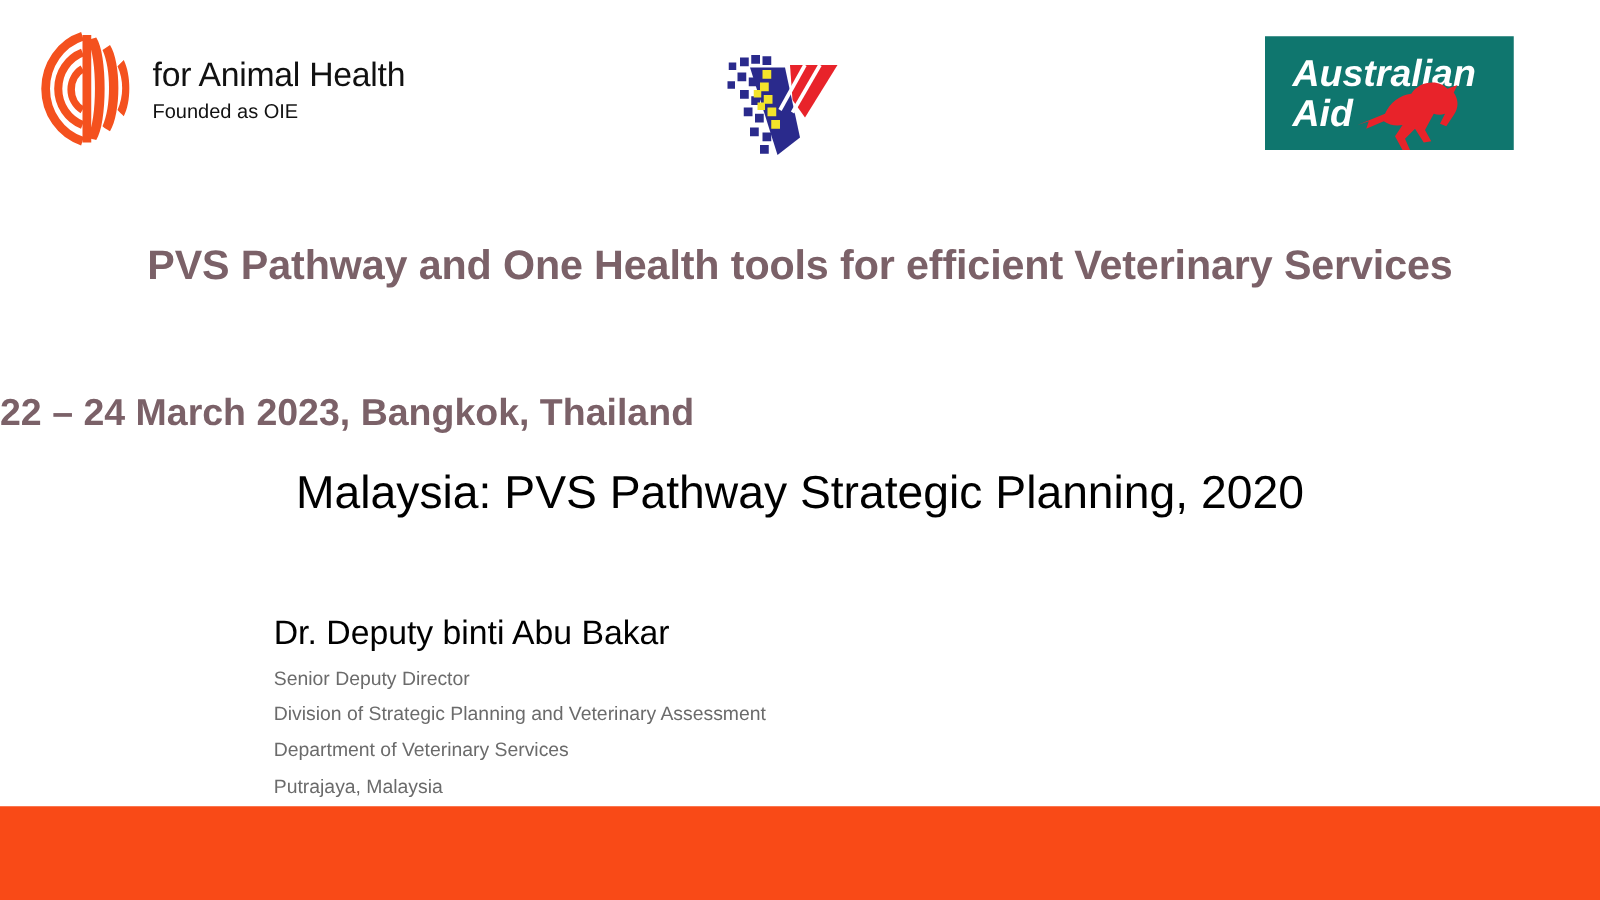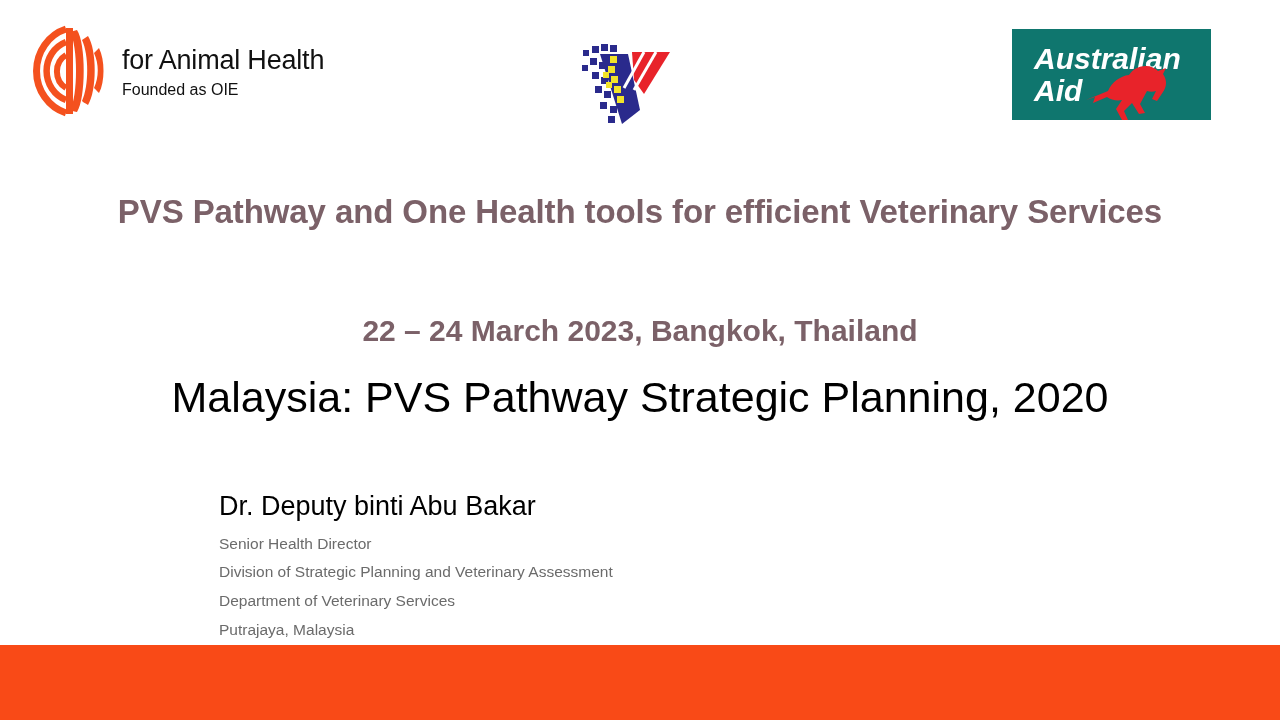--- a/index.html
+++ b/index.html
@@ -76,32 +76,31 @@
     font-size: 33px;
     font-weight: 700;
     color: #7b6168;
     letter-spacing: -0.1px;
     white-space: nowrap;
   }
   .slide-date {
     position: absolute;
     left: 0; top: 314px;
     width: 1280px;
-    text-align: center;
     font-size: 30px;
     font-weight: 700;
     color: #7b6168;
     white-space: nowrap;
   }
   .slide-subtitle {
     position: absolute;
     left: 0; top: 373px;
     width: 1280px;
     text-align: center;
-    font-size: 43px;
+    font-size: 37px;
     font-weight: 400;
     color: #000000;
     white-space: nowrap;
   }
 
   .presenter-block { position: absolute; left: 219px; top: 490px; }
   .presenter-name {
     font-size: 27px;
     font-weight: 400;
     color: #000000;
@@ -216,21 +215,21 @@
     </div>
 
   </div>
 
   <div class="slide-title">PVS Pathway and One Health tools for efficient Veterinary Services</div>
   <div class="slide-date">22 – 24 March 2023, Bangkok, Thailand</div>
   <div class="slide-subtitle">Malaysia: PVS Pathway Strategic Planning, 2020</div>
 
   <div class="presenter-block">
     <div class="presenter-name">Dr. Deputy binti Abu Bakar</div>
-    <div class="presenter-line">Senior Health Director</div>
+    <div class="presenter-line">Senior Deputy Director</div>
     <div class="presenter-line">Division of Strategic Planning and Veterinary Assessment</div>
     <div class="presenter-line">Department of Veterinary Services</div>
     <div class="presenter-line">Putrajaya, Malaysia</div>
   </div>
 
   <div class="bottom-band"></div>
 
 </div>
 
 </body></html>

